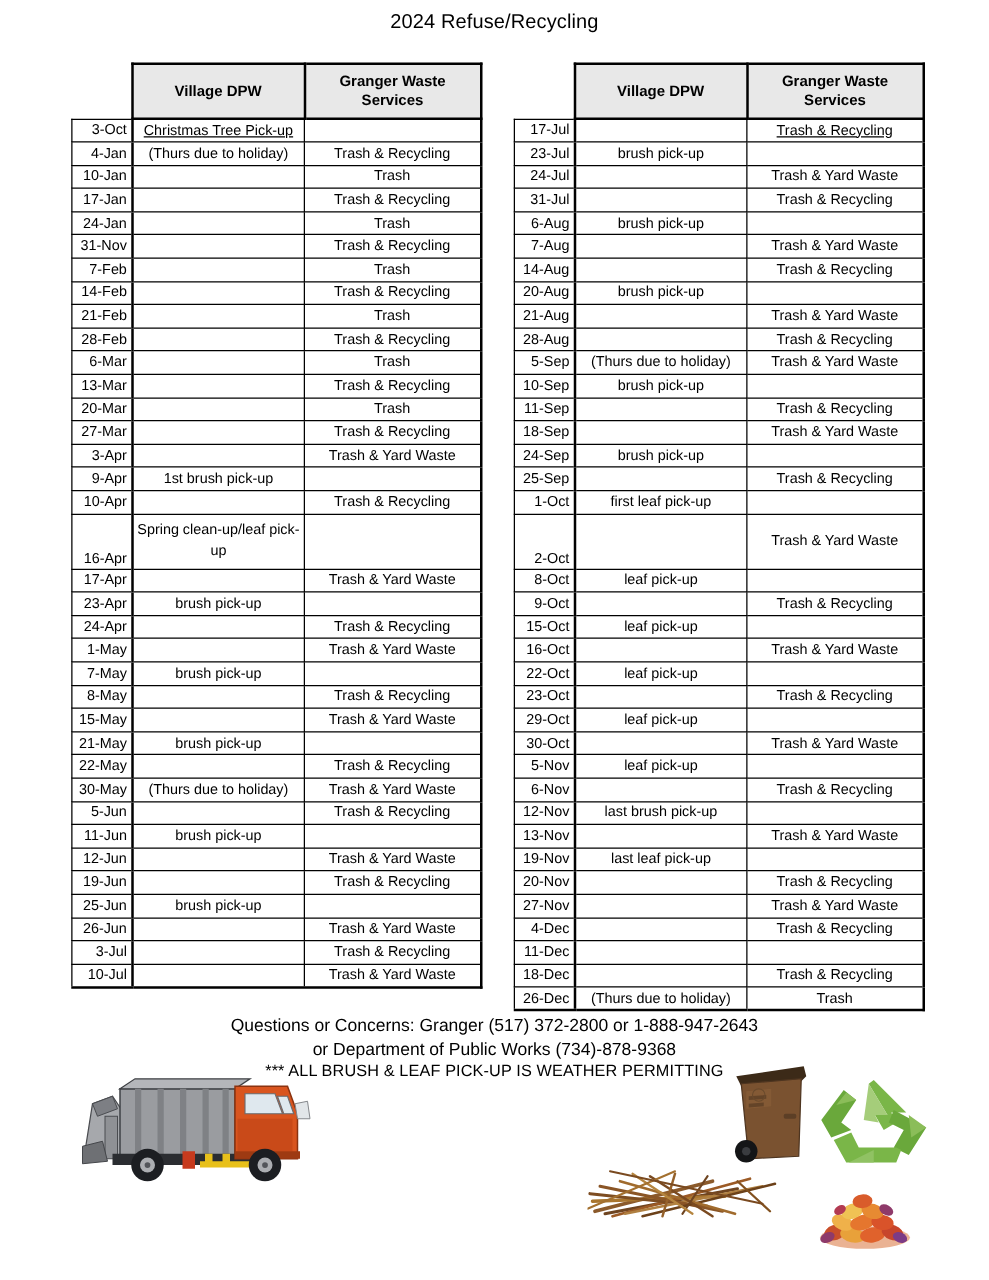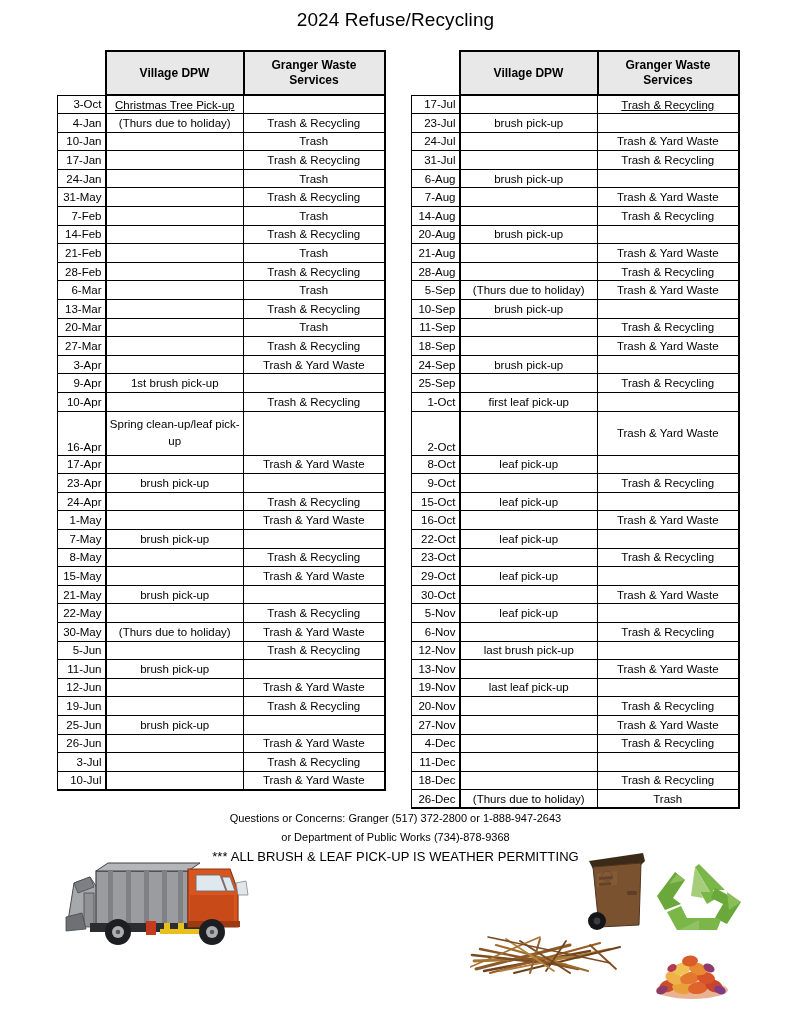--- a/index.html
+++ b/index.html
@@ -16,21 +16,21 @@
     overflow: hidden;
   }
 
   
   #page-title {
     position: absolute;
     top: 9px;
     left: 0;
     width: 791px;
     text-align: center;
-    font-size: 19px;
+    font-size: 16px;
     font-weight: 400;
     letter-spacing: 0.1px;
   }
 
   
   .sched-table {
     position: absolute;
     border-collapse: collapse;
     font-size: 11.5px;
     table-layout: fixed;
@@ -77,21 +77,21 @@
   .sched-table tbody td.col-dpw { border-left: 2px solid #000; }
   .sched-table tbody td.col-granger { border-right: 2px solid #000; }
   .sched-table tbody tr:last-child td { border-bottom: 2px solid #000; }
 
   
   .footer-line {
     position: absolute;
     width: 791px;
     left: 0;
     text-align: center;
-    font-size: 11px;
+    font-size: 14px;
   }
   #footer-line-1 { top: 812px; }
   #footer-line-2 { top: 831px; }
   #footer-line-3 { top: 849px; font-weight: normal; font-size: 13px; letter-spacing: 0.1px; }
 
   
   .art { position: absolute; }
   #truck-art   { left: 60px;  top: 843px;  width: 215px; height: 105px; }
   #cart-art    { left: 583px; top: 845px;  width: 65px;  height: 90px;  }
   #recycle-art { left: 655px; top: 862px;  width: 88px;  height: 70px;  }
@@ -134,21 +134,21 @@
         <td class="col-date">17-Jan</td>
         <td class="col-dpw"></td>
         <td class="col-granger">Trash &amp; Recycling</td>
       </tr>
       <tr>
         <td class="col-date">24-Jan</td>
         <td class="col-dpw"></td>
         <td class="col-granger">Trash</td>
       </tr>
       <tr>
-        <td class="col-date">31-May</td>
+        <td class="col-date">31-Nov</td>
         <td class="col-dpw"></td>
         <td class="col-granger">Trash &amp; Recycling</td>
       </tr>
       <tr>
         <td class="col-date">7-Feb</td>
         <td class="col-dpw"></td>
         <td class="col-granger">Trash</td>
       </tr>
       <tr>
         <td class="col-date">14-Feb</td>

